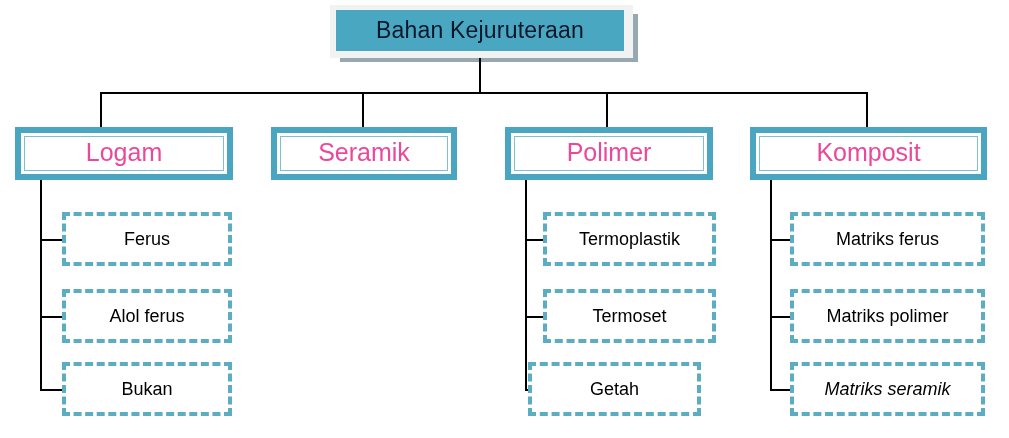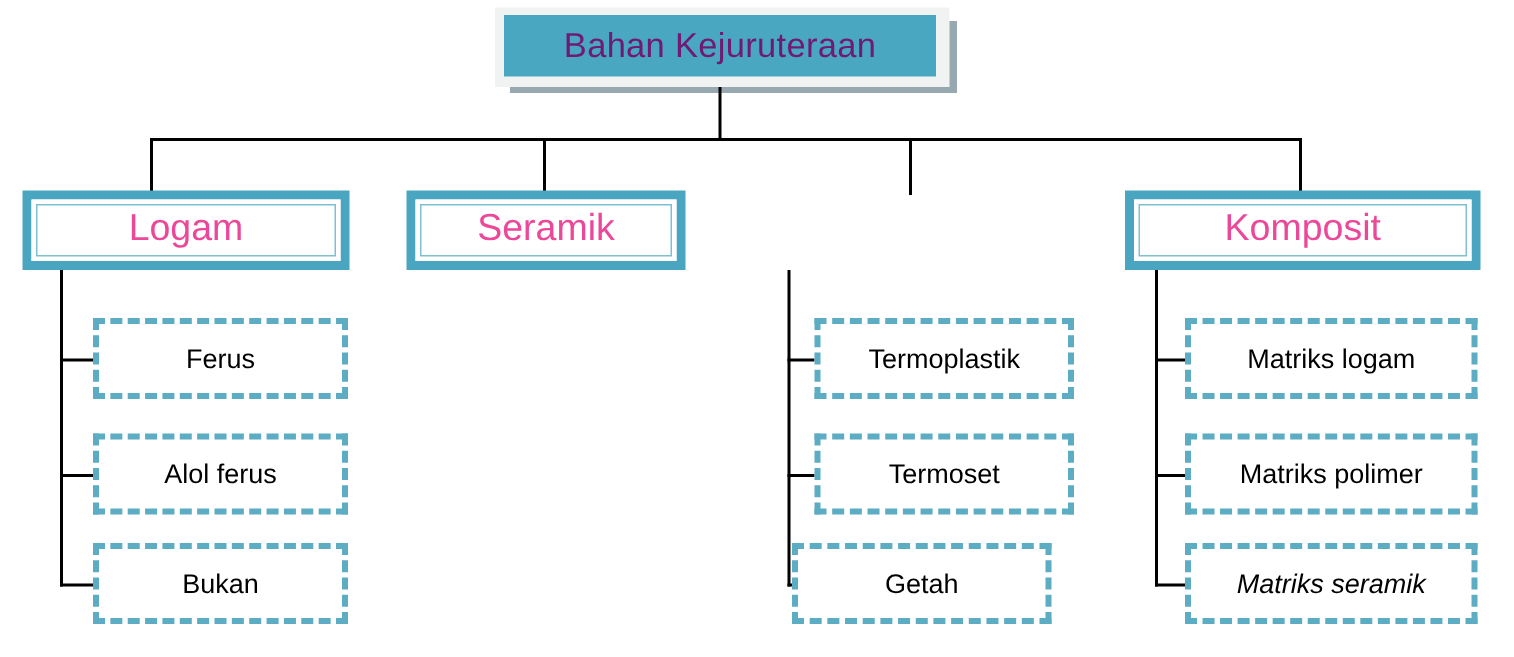--- a/index.html
+++ b/index.html
@@ -35,21 +35,21 @@
     background: #f1f3f3;
   }
   .root-box {
     position: absolute;
     background: #49a7c1;
     display: flex;
     align-items: center;
     justify-content: center;
   }
   .root-label {
-    color: #701a75;
+    color: #0f172a;
     font-size: 23px;
     letter-spacing: 0.2px;
     white-space: nowrap;
   }
 
   
   .l2 {
     position: absolute;
     background: #4aa6c0;
     padding: 6px;
@@ -115,20 +115,25 @@
       <span class="l2-label">Logam</span>
     </div>
   </div>
 
   <div class="l2" style="left:271px; top:127px; width:186px; height:53px;">
     <div class="l2-inner">
       <span class="l2-label">Seramik</span>
     </div>
   </div>
 
+  <div class="l2" style="left:505px; top:127px; width:208px; height:53px;">
+    <div class="l2-inner">
+      <span class="l2-label">Polimer</span>
+    </div>
+  </div>
 
   <div class="l2" style="left:750px; top:127px; width:237px; height:53px;">
     <div class="l2-inner">
       <span class="l2-label">Komposit</span>
     </div>
   </div>
 
   <div class="line v" style="left:40px; top:180px; height:211px;"></div>
   <div class="line h" style="left:40px; top:239px; width:24px;"></div>
   <div class="line h" style="left:40px; top:316px; width:24px;"></div>
@@ -158,21 +163,21 @@
   <div class="leaf" style="left:528px; top:362px; width:173px; height:54px;">
     <span class="leaf-label">Getah</span>
   </div>
 
   <div class="line v" style="left:770px; top:180px; height:211px;"></div>
   <div class="line h" style="left:770px; top:239px; width:22px;"></div>
   <div class="line h" style="left:770px; top:316px; width:22px;"></div>
   <div class="line h" style="left:770px; top:389px; width:22px;"></div>
 
   <div class="leaf" style="left:790px; top:212px; width:195px; height:54px;">
-    <span class="leaf-label">Matriks logam</span>
+    <span class="leaf-label">Matriks ferus</span>
   </div>
   <div class="leaf" style="left:790px; top:289px; width:195px; height:54px;">
     <span class="leaf-label">Matriks polimer</span>
   </div>
   <div class="leaf" style="left:790px; top:362px; width:195px; height:54px;font-style:italic;">
     <span class="leaf-label">Matriks seramik</span>
   </div>
 
 </div>
 

